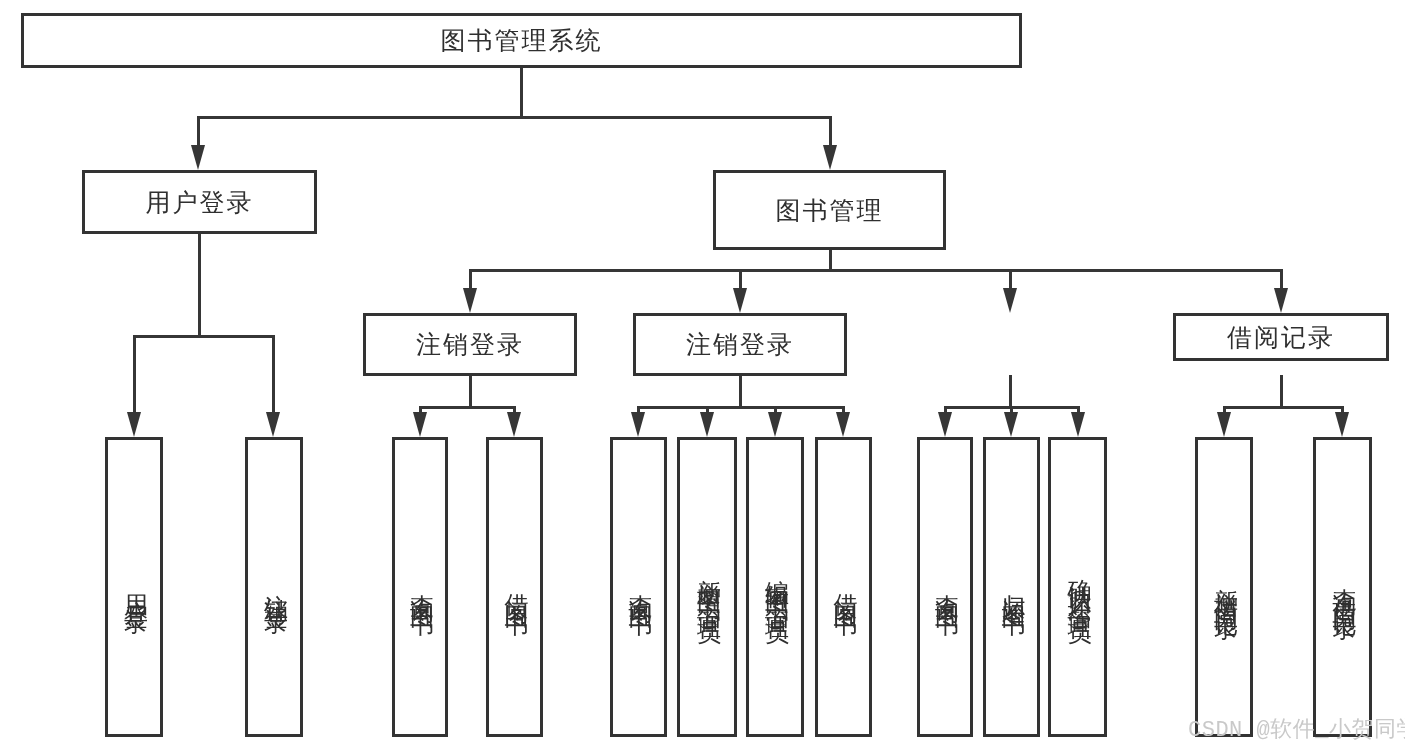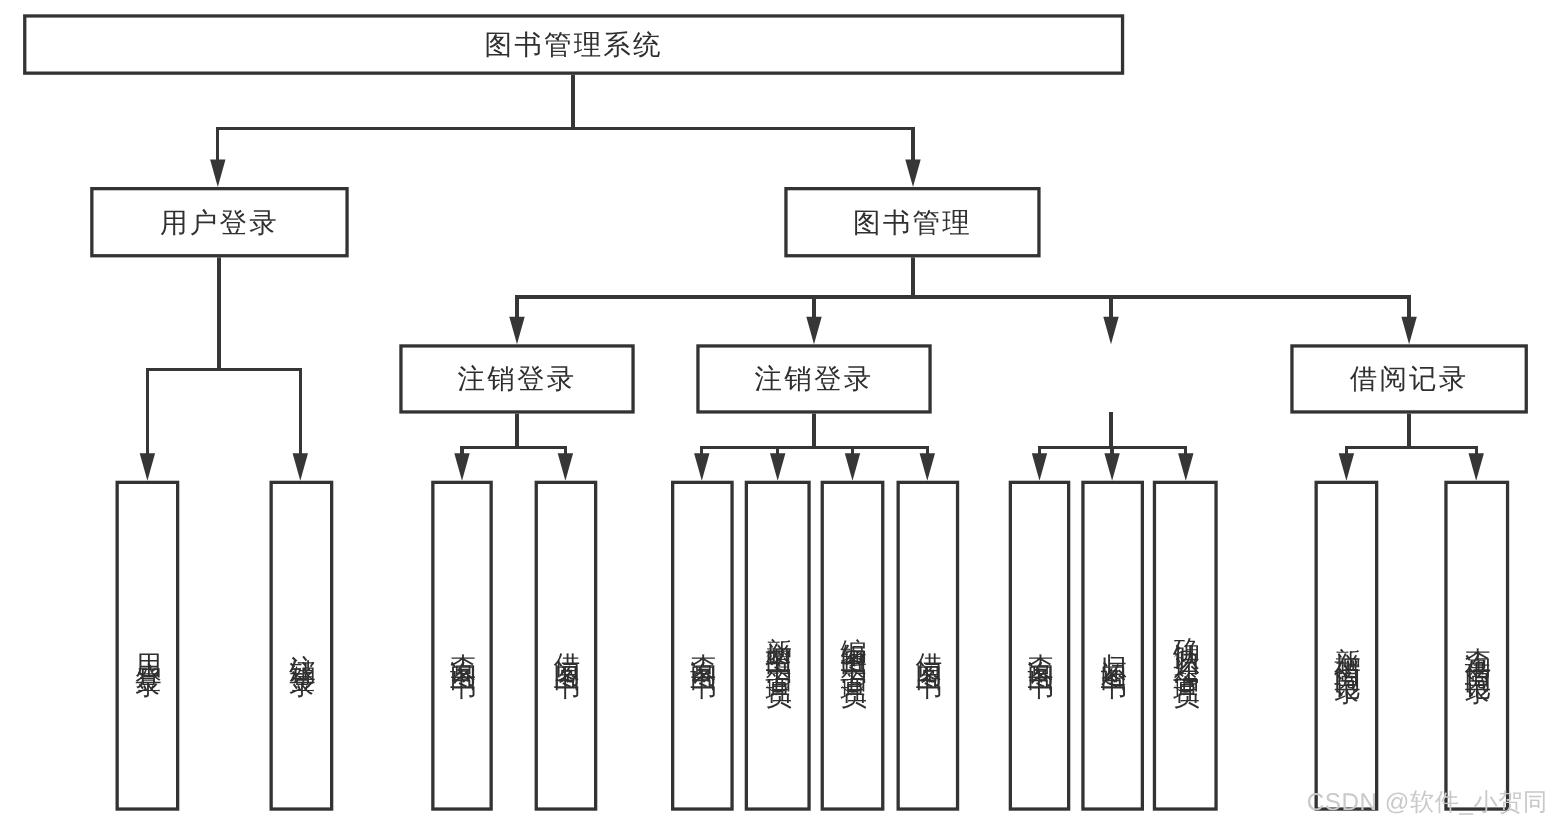--- a/index.html
+++ b/index.html
@@ -1,21 +1,21 @@
 <!DOCTYPE html>
 <html lang="zh"><head>
 <meta charset="utf-8">
 <style>
   html,body{margin:0;padding:0;background:#ffffff;}
   .stage{
     position:relative;
     width:1405px;height:747px;
     background:#ffffff;
     overflow:hidden;
-    font-family:Liberation Sans, sans-serif;
+    font-family:Liberation Mono, monospace;
     color:#2f2f2f;
   }
   .wires{position:absolute;left:0;top:0;z-index:1;}
   .node{
     position:absolute;
     box-sizing:border-box;
     background:#ffffff;
     border:3px solid #333333;
     display:flex;
     align-items:center;
@@ -124,31 +124,31 @@
     </g>
   </svg>
 
   <div class="node" style="left:21px;top:13px;width:1001px;height:55px">
     <span class="lbl">图书管理系统</span>
   </div>
 
   <div class="node" style="left:82px;top:170px;width:235px;height:64px">
     <span class="lbl">用户登录</span>
   </div>
-  <div class="node" style="left:713px;top:170px;width:233px;height:64px">
+  <div class="node" style="left:713px;top:170px;width:233px;height:80px">
     <span class="lbl">图书管理</span>
   </div>
 
   <div class="node" style="left:363px;top:313px;width:214px;height:63px">
     <span class="lbl">注销登录</span>
   </div>
   <div class="node" style="left:633px;top:313px;width:214px;height:63px">
     <span class="lbl">注销登录</span>
   </div>
-  <div class="node" style="left:1173px;top:313px;width:216px;height:63px">
+  <div class="node" style="left:1173px;top:313px;width:216px;height:48px">
     <span class="lbl">借阅记录</span>
   </div>
 
   <div class="node leaf" style="left:105px;top:437px;width:58px;height:300px">
     <span class="lbl">用户登录</span>
   </div>
   <div class="node leaf" style="left:245px;top:437px;width:58px;height:300px">
     <span class="lbl">注销登录</span>
   </div>
 

